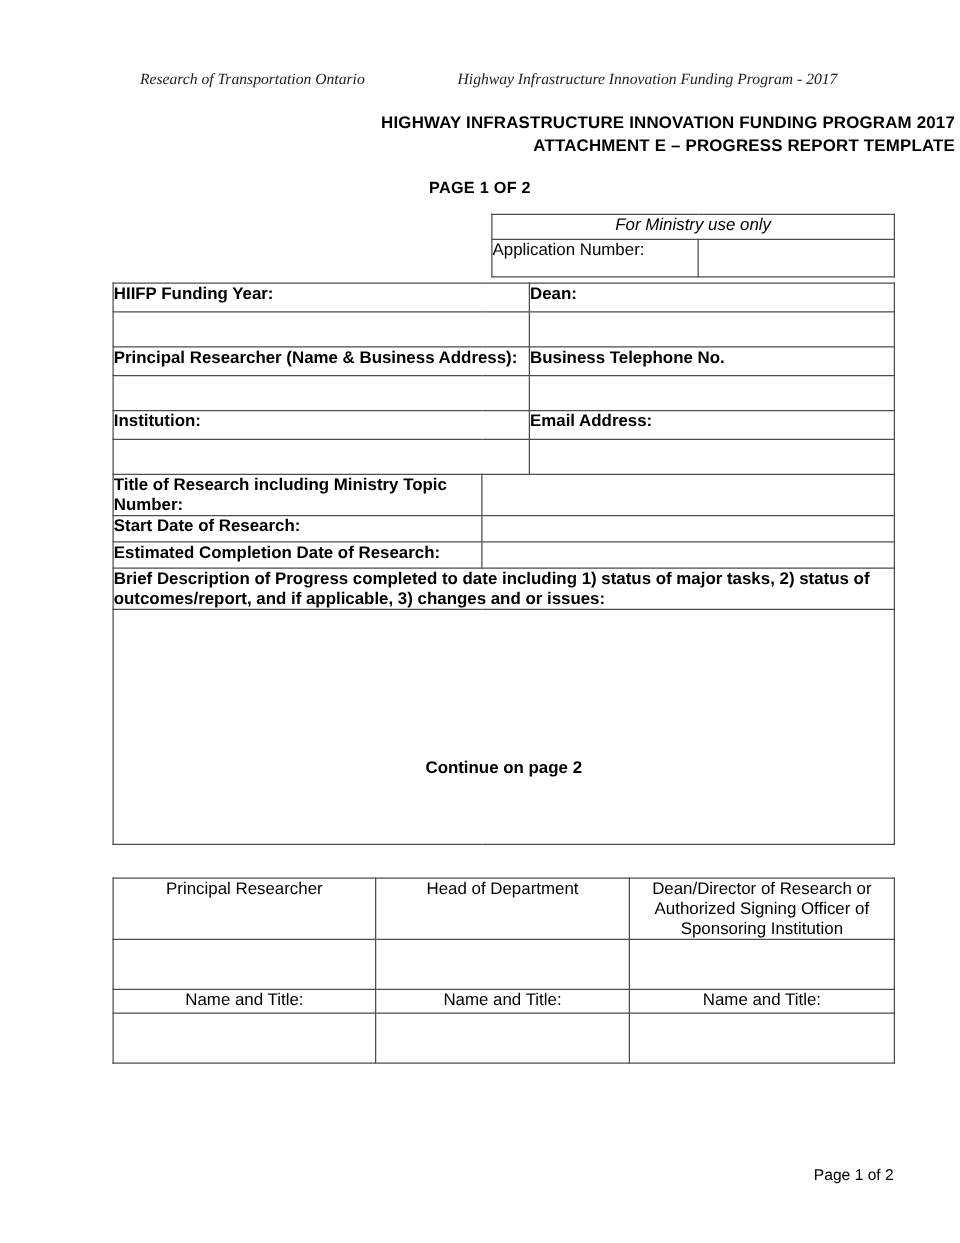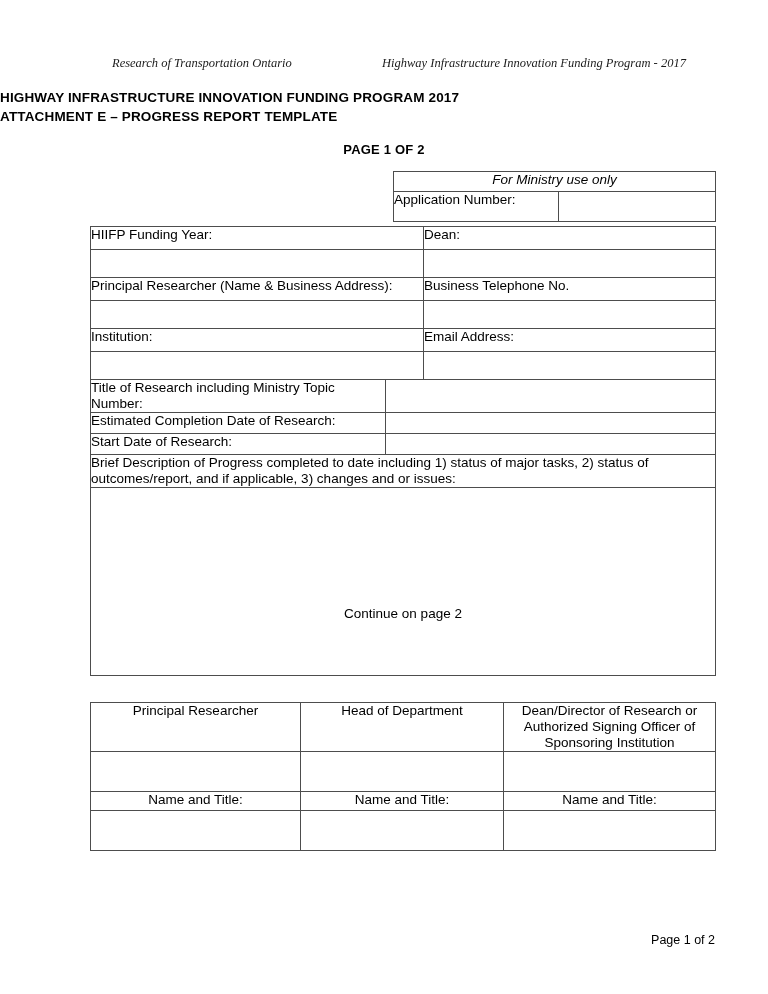--- a/index.html
+++ b/index.html
@@ -20,29 +20,29 @@
   .runhead {
     position: absolute;
     top: 56px;
     font-family: "Liberation Serif", serif;
     font-style: italic;
     font-size: 12.5px;
     color: #1a1a1a;
     white-space: nowrap;
   }
   .runhead.left  { left: 112px; }
-  .runhead.right { left: 382px; }
+  .runhead.right { left: 366px; }
 
   
   .title-block {
     position: absolute;
     top: 88px;
     left: 0;
     width: 764px;
-    text-align: left;
+    text-align: right;
   }
   .title-line {
     font-size: 13.5px;
     font-weight: bold;
     letter-spacing: .15px;
     line-height: 19px;
   }
   .page-of {
     position: absolute;
     top: 142px;
@@ -78,21 +78,21 @@
   .bold  { font-weight: bold; }
   .mid   { vertical-align: middle; }
 
   
   #ministry-box { top: 171px; left: 393px; width: 322px; }
   #ministry-box td { height: 19px; }
   #ministry-box .mb-title { height: 19px; font-style: italic; }
   #ministry-box .mb-appno { height: 30px; }
 
   
-  #form-table { top: 226px; left: 90px; width: 625px; }
+  #form-table { top: 226px; left: 90px; width: 625px; font-weight: bold; }
   .r-label { height: 23px; }
   .r-blank { height: 28px; }
   .r-title { height: 32px; padding-left: 16px; }
   .r-date  { height: 21px; }
   .r-desc-label { height: 33px; }
   .r-desc-body  { height: 188px; }
 
   .desc-body-inner {
     position: relative;
     height: 100%;
@@ -187,26 +187,26 @@
       <td class="cell-pad"></td>
     </tr>
 
     <tr class="r-title">
       <td class="cell-pad" style="white-space:pre-line">Title of Research including Ministry Topic
  Number:</td>
       <td colspan="2" class="cell-pad"></td>
     </tr>
 
     <tr class="r-date">
+      <td class="cell-pad">Start Date of Research:</td>
+      <td colspan="2" class="cell-pad"></td>
+    </tr>
+
+    <tr class="r-date">
       <td class="cell-pad">Estimated Completion Date of Research:</td>
-      <td colspan="2" class="cell-pad"></td>
-    </tr>
-
-    <tr class="r-date">
-      <td class="cell-pad">Start Date of Research:</td>
       <td colspan="2" class="cell-pad"></td>
     </tr>
 
     <tr class="r-desc-label">
       <td colspan="3" class="cell-pad">Brief Description of Progress completed to date including 1) status of major tasks, 2) status of outcomes/report, and if applicable, 3) changes and or issues:</td>
     </tr>
 
     <tr class="r-desc-body">
       <td colspan="3">
         <div class="desc-body-inner">

